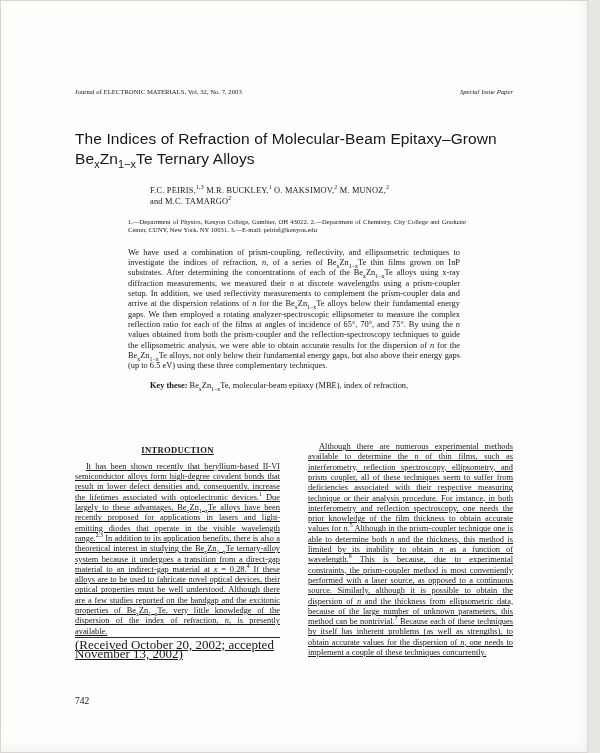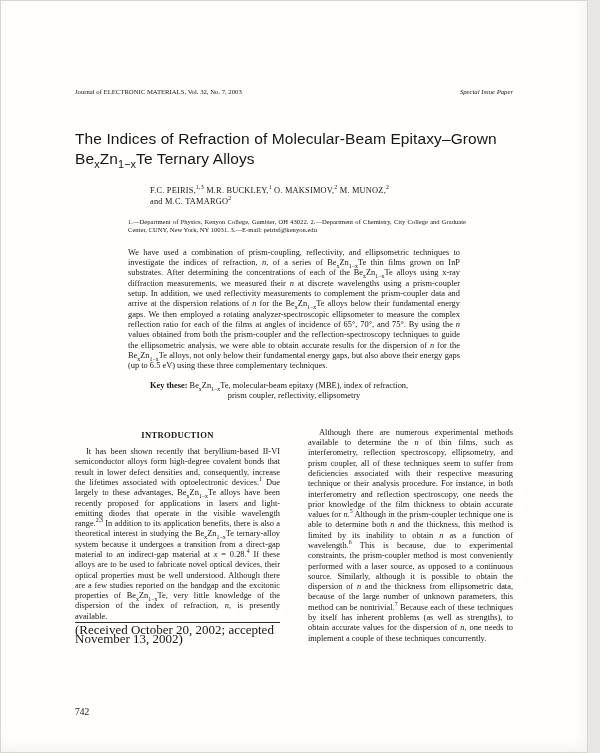--- a/index.html
+++ b/index.html
@@ -48,21 +48,22 @@
   .keywords {
     margin: 9px 53px 0 53px;
     font-size: 8.4px; line-height: 10.5px;
   }
   .keywords .kw-line1 { padding-left: 22px; }
   .keywords .kw-line2 { text-align: center; }
   .columns {
     display: flex; gap: 28px;
     margin-top: 26px;
     min-height: 266px;
-    align-items: flex-start;
+    align-items: center;
+    text-decoration: underline;
   }
   .col {
     width: 218px;
     font-size: 8.4px; line-height: 10.3px;
     text-align: justify;
   }
   .col-left { display: flex; flex-direction: column; }
   .section-heading {
     font-size: 8.6px; font-weight: bold;
     text-align: center;
@@ -97,21 +98,20 @@
     <div>F.C. PEIRIS,<sup>1,3</sup> M.R. BUCKLEY,<sup>1</sup> O. MAKSIMOV,<sup>2</sup> M. MUNOZ,<sup>2</sup></div>
     <div>and M.C. TAMARGO<sup>2</sup></div>
   </div>
 
   <div class="affiliations">1.—Department of Physics, Kenyon College, Gambier, OH 43022. 2.—Department of Chemistry, City College and Graduate Center, CUNY, New York, NY 10031. 3.—E-mail: peirisf@kenyon.edu</div>
 
   <p class="abstract">We have used a combination of prism-coupling, reflectivity, and ellipsometric techniques to investigate the indices of refraction, <i>n</i>, of a series of Be<sub>x</sub>Zn<sub>1−x</sub>Te thin films grown on InP substrates. After determining the concentrations of each of the Be<sub>x</sub>Zn<sub>1−x</sub>Te alloys using x-ray diffraction measurements, we measured their <i>n</i> at discrete wavelengths using a prism-coupler setup. In addition, we used reflectivity measurements to complement the prism-coupler data and arrive at the dispersion relations of <i>n</i> for the Be<sub>x</sub>Zn<sub>1−x</sub>Te alloys below their fundamental energy gaps. We then employed a rotating analyzer-spectroscopic ellipsometer to measure the complex reflection ratio for each of the films at angles of incidence of 65°, 70°, and 75°. By using the <i>n</i> values obtained from both the prism-coupler and the reflection-spectroscopy techniques to guide the ellipsometric analysis, we were able to obtain accurate results for the dispersion of <i>n</i> for the Be<sub>x</sub>Zn<sub>1−x</sub>Te alloys, not only below their fundamental energy gaps, but also above their energy gaps (up to 6.5 eV) using these three complementary techniques.</p>
 
   <div class="keywords">
     <div class="kw-line1"><b>Key these:</b> <span>Be<sub>x</sub>Zn<sub>1−x</sub>Te, molecular-beam epitaxy (MBE), index of refraction,</span></div>
-    <div class="kw-line2">prism coupler, reflectivity, ellipsometry</div>
   </div>
 
   <div class="columns">
     <div class="col col-left">
       <h2 class="section-heading">INTRODUCTION</h2>
       <p class="body-par">It has been shown recently that beryllium-based II-VI semiconductor alloys form high-degree covalent bonds that result in lower defect densities and, consequently, increase the lifetimes associated with optoelectronic devices.<sup>1</sup> Due largely to these advantages, Be<sub>x</sub>Zn<sub>1−x</sub>Te alloys have been recently proposed for applications in lasers and light-emitting diodes that operate in the visible wavelength range.<sup>2,3</sup> In addition to its application benefits, there is also a theoretical interest in studying the Be<sub>x</sub>Zn<sub>1−x</sub>Te ternary-alloy system because it undergoes a transition from a direct-gap material to an indirect-gap material at <i>x</i> = 0.28.<sup>4</sup> If these alloys are to be used to fabricate novel optical devices, their optical properties must be well understood. Although there are a few studies reported on the bandgap and the excitonic properties of Be<sub>x</sub>Zn<sub>1−x</sub>Te, very little knowledge of the dispersion of the index of refraction, <i>n</i>, is presently available.</p>
       <div class="footnote">
         <span>(Received October 20, 2002; accepted November 13, 2002)</span>
       </div>
     </div>

